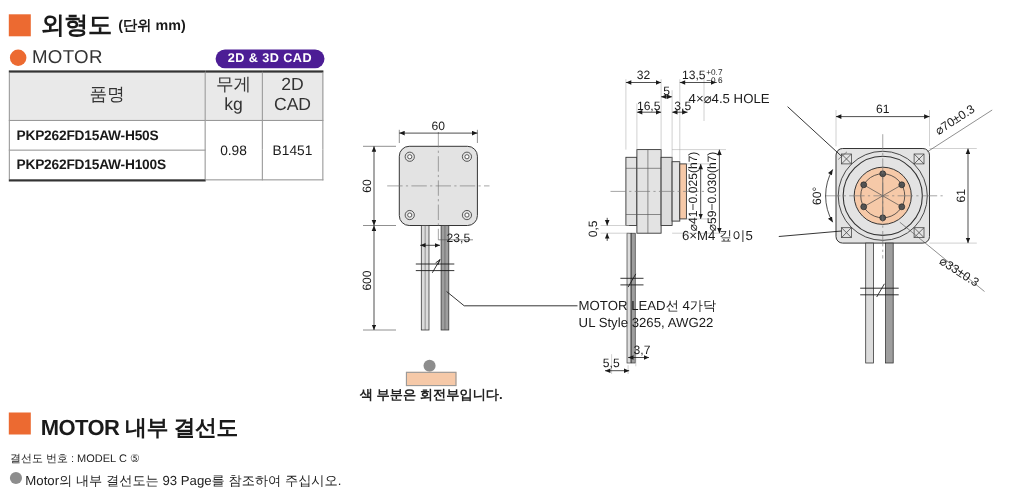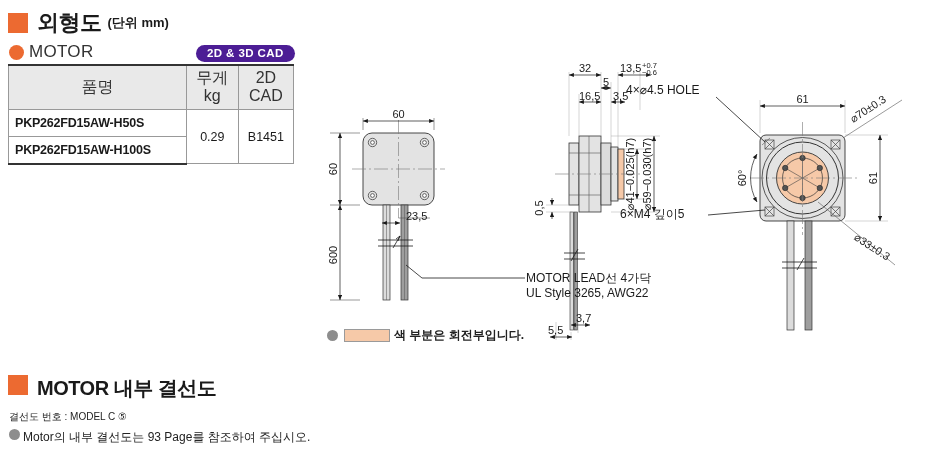--- a/index.html
+++ b/index.html
@@ -39,21 +39,21 @@
 
   
   #sec2-row{left:8px;top:375px;display:flex;}
   #sec2-title{font-size:20px;font-weight:bold;margin-left:9px;letter-spacing:-0.5px;}
   #wiring-no{left:9px;top:410px;font-size:10px;color:#222;}
   #wiring-note-row{left:9px;top:429px;display:flex;align-items:flex-start;}
   .gray-dot{width:11px;height:11px;border-radius:50%;background:#8d8d8d;display:inline-block;margin-right:3px;}
   #wiring-note{font-size:12px;color:#222;}
 
   
-  #legend-row{left:327px;top:327px;display:flex;align-items:center;}
+  #legend-row{left:327px;top:327px;display:flex;align-items:center;flex-direction:column;}
   #legend-swatch{width:44px;height:11px;background:#f6c9a8;border:1px solid #9a9a9a;margin:0 4px 0 3px;}
   #legend-text{font-size:12px;font-weight:bold;color:#222;}
 
   
   #drawings{left:310px;top:50px;width:617px;height:300px;}
   #drawings svg{display:block;}
   .dimtxt{font-family:"Liberation Sans",sans-serif;font-size:11px;fill:#1a1a1a;}
   .dimtxt-sm{font-family:"Liberation Sans",sans-serif;font-size:7.5px;fill:#1a1a1a;}
   .notetxt{font-family:"Liberation Sans",sans-serif;font-size:12px;fill:#1a1a1a;}
 </style>
@@ -83,21 +83,21 @@
       </th>
       <th class="col-cad top-thick">
         <div>2D</div>
         <div>CAD</div>
       </th>
     </tr>
   </thead>
   <tbody>
     <tr>
       <td class="partname">PKP262FD15AW-H50S</td>
-      <td rowspan="2">0.29</td>
+      <td rowspan="2">0.98</td>
       <td rowspan="2">B1451</td>
     </tr>
     <tr>
       <td class="partname bot-thick">PKP262FD15AW-H100S</td>
     </tr>
   </tbody>
 </table>
 
 <div class="abs" id="drawings">
 <svg width="617" height="300" viewBox="0 0 617 300" xmlns="http://www.w3.org/2000/svg">

